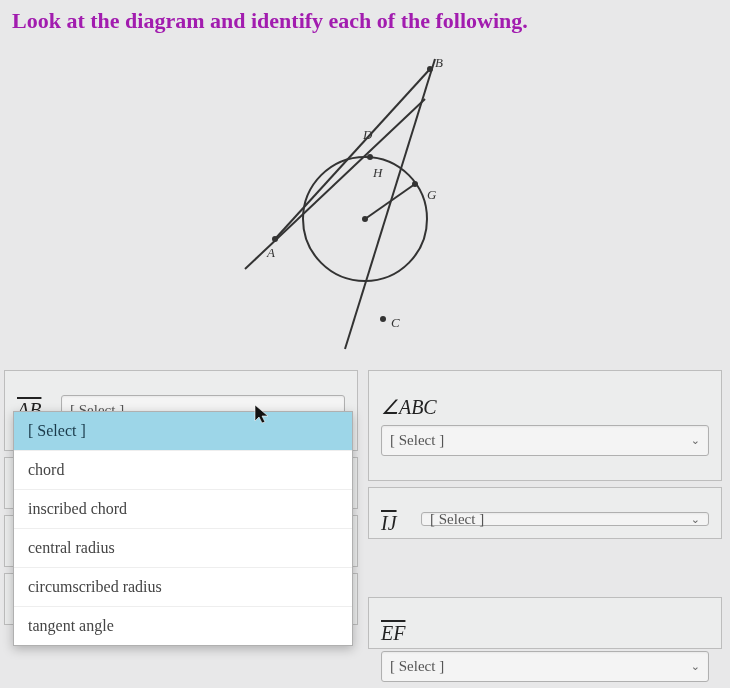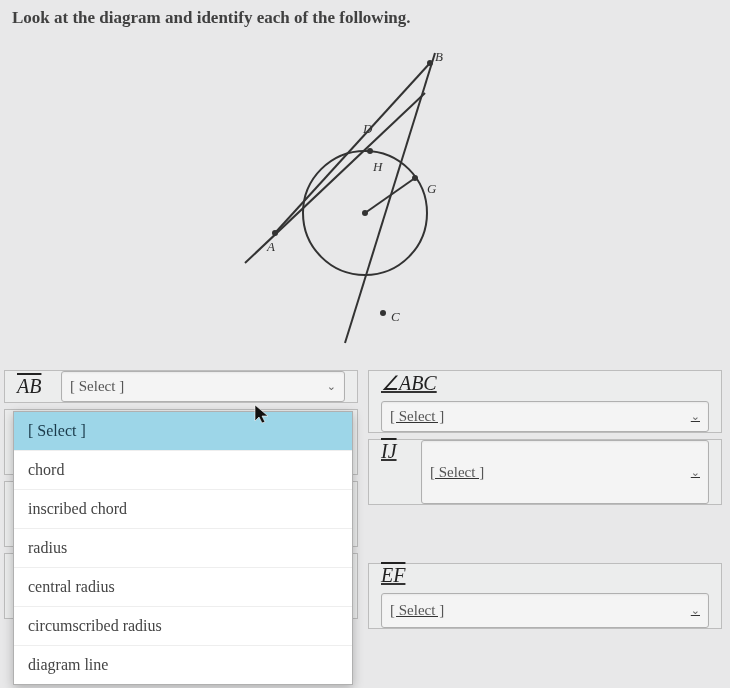--- a/index.html
+++ b/index.html
@@ -7,22 +7,22 @@
       width: 730px;
       height: 688px;
       background: #e8e8e9;
       font-family: Georgia, 'Times New Roman', serif;
       color: #333;
       overflow: hidden;
       position: relative;
     }
     .instruction {
       font-weight: bold;
-      font-size: 17px;
-      color: #404040;
+      font-size: 22px;
+      color: #a21caf;
       padding: 8px 12px 0 12px;
     }
     .diagram-area {
       width: 100%;
       height: 330px;
       display: flex;
       align-items: center;
       justify-content: center;
     }
     .diagram-area svg { display: block; }
@@ -33,35 +33,34 @@
       top: 370px;
     }
     .row {
       display: flex;
       gap: 6px;
       margin-bottom: 6px;
     }
     .cell {
       border: 1px solid #bdbdbd;
       background: #eceded;
-      padding: 0 12px;
+      padding: 24px 12px;
       display: flex;
       align-items: center;
       gap: 10px;
     }
     .cell-left {
       width: 354px;
       position: relative;
     }
     .cell-right {
       width: 354px;
       flex-direction: column;
       align-items: stretch;
       gap: 6px;
-      text-decoration: underline;
     }
     .cell-right-inner {
       display: flex;
       align-items: center;
       gap: 10px;
     }
     .label-slot {
       font-style: italic;
       font-family: 'Times New Roman', serif;
       font-size: 20px;
@@ -113,21 +112,21 @@
       left: 248px;
       top: 32px;
       z-index: 60;
       pointer-events: none;
     }
     
     .stack-left {
       position: relative;
       width: 360px;
     }
-    .short-cell { height: 66px; }
+    .short-cell { height: 52px; }
   </style>
 </head>
 <body>
 
 <div class="instruction">Look at the diagram and identify each of the following.</div>
 
 <div class="diagram-area">
   <svg width="300" height="320" viewBox="0 0 300 320">
     <circle cx="150" cy="180" r="62" fill="none" stroke="#333" stroke-width="2"></circle>
     <line x1="30" y1="230" x2="210" y2="60" stroke="#333" stroke-width="2"></line>
@@ -161,24 +160,23 @@
           <span class="chev">⌄</span>
         </div>
         <svg class="cursor-arrow" width="20" height="22">
           <path d="M2 2 L2 18 L6 14 L9 20 L12 19 L9 13 L15 13 Z" fill="#111" stroke="#fff" stroke-width="0.6"></path>
         </svg>
 
         <div class="dropdown">
           <div class="opt highlight">[ Select ]</div>
           <div class="opt">chord</div>
           <div class="opt">inscribed chord</div>
-          <div class="opt">radius</div>
           <div class="opt">central radius</div>
           <div class="opt">circumscribed radius</div>
-          <div class="opt">diagram line</div>
+          <div class="opt">tangent angle</div>
         </div>
       </div>
 
       <div class="cell cell-left short-cell" style="margin-top:6px;">
         <span class="label-slot">∠H</span>
       </div>
       <div class="cell cell-left short-cell" style="margin-top:6px;">
         <span class="label-slot">∠D</span>
       </div>
       <div class="cell cell-left short-cell" style="margin-top:6px;">

